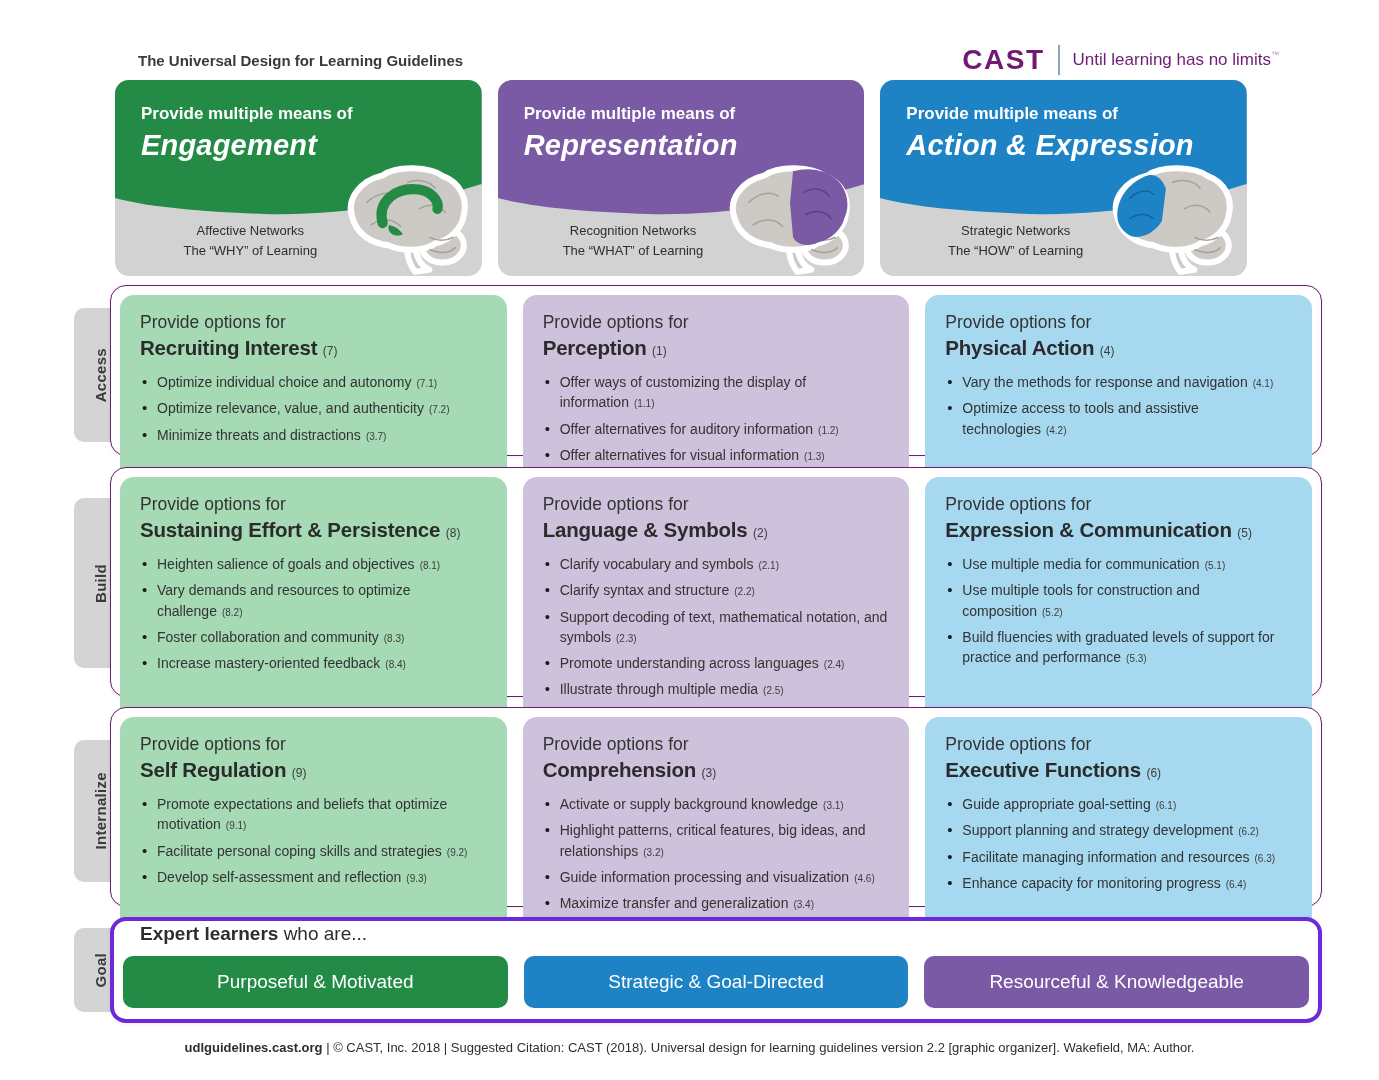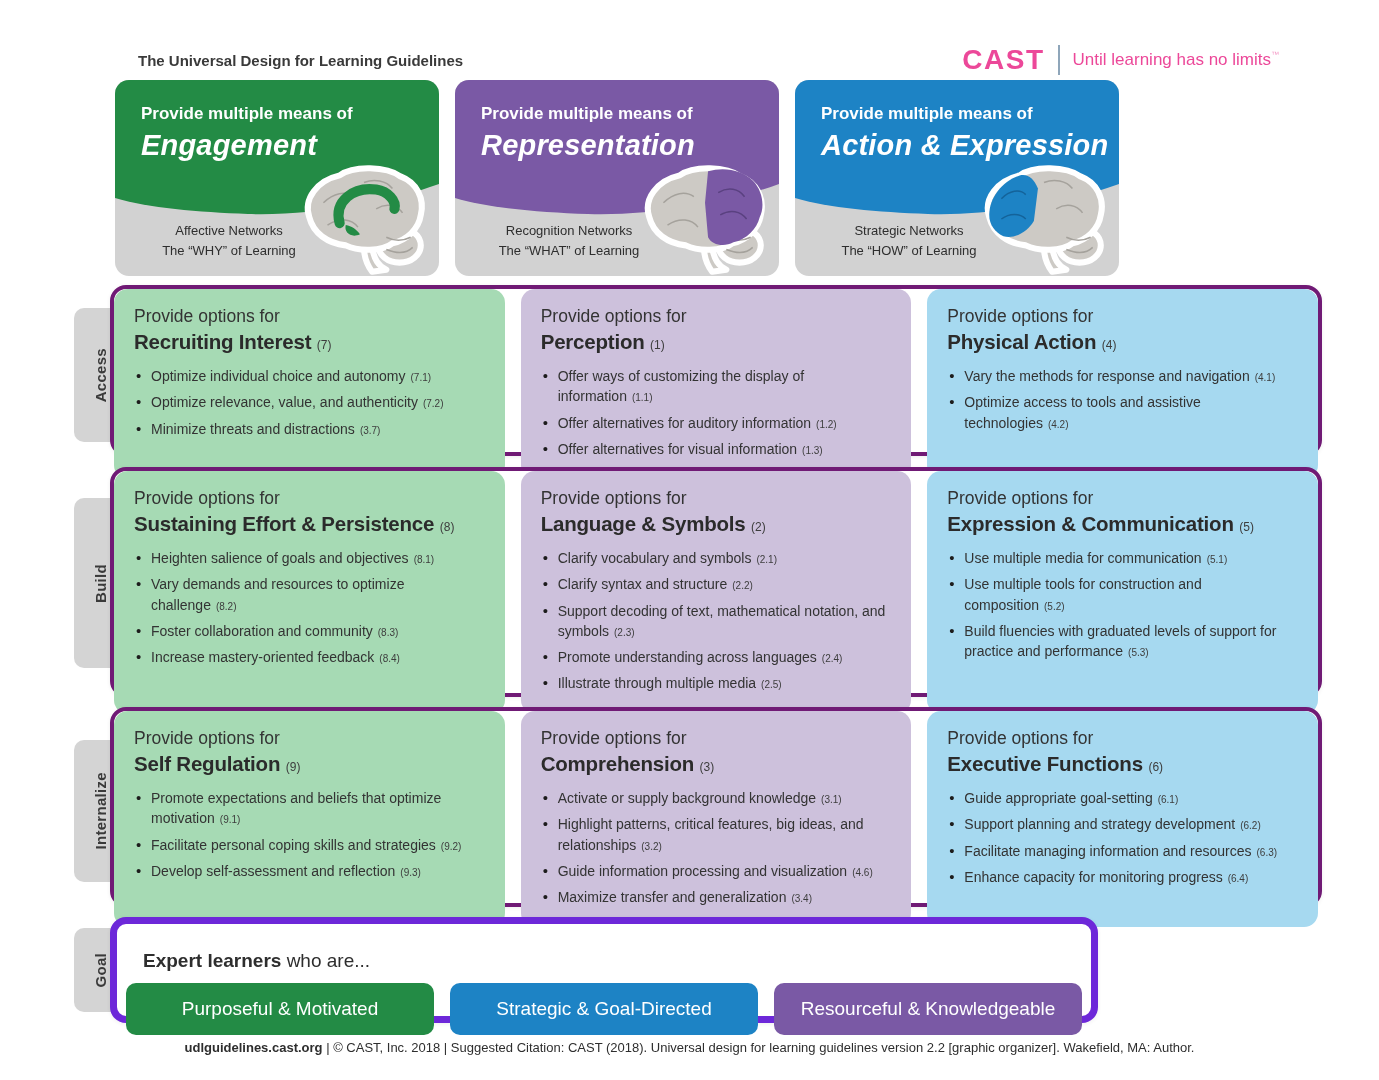--- a/index.html
+++ b/index.html
@@ -2,65 +2,65 @@
 <html><head>
 <meta charset="utf-8">
 <style>
   * { margin:0; padding:0; box-sizing:border-box; }
   html,body { background:#ffffff; }
   .stage { position:relative; width:1379px; height:1080px; background:#fff;
            font-family:"Liberation Sans", sans-serif; overflow:hidden; }
 
   
   .doc-title { position:absolute; left:138px; top:52px; font-size:15px; font-weight:bold; color:#3a3a3a; }
-  .brand { position:absolute; right:100px; top:44px; display:flex; align-items:center; gap:13px; color:#ec4899; }
+  .brand { position:absolute; right:100px; top:44px; display:flex; align-items:center; gap:13px; color:#701a75; }
   .brand-logo { font-size:28px; font-weight:bold; letter-spacing:1.5px; }
   .brand-divider { width:2px; height:30px; background:#8fa6ba; }
   .brand-tagline { font-size:17px; }
   .brand-tm { font-size:8px; vertical-align:top; opacity:.55; }
 
   
-  .headers { position:absolute; left:115px; top:80px; width:1004px; height:196px;
+  .headers { position:absolute; left:115px; top:80px; width:1132px; height:196px;
              display:grid; grid-template-columns:1fr 1fr 1fr; gap:16px; }
   .hcard { position:relative; border-radius:14px; overflow:hidden; background:#d2d2d2; }
   .wave { position:absolute; inset:0; width:100%; height:100%; }
   .hcard.col0 .wavepath { fill:#238b45; }
   .hcard.col1 .wavepath { fill:#7a59a5; }
   .hcard.col2 .wavepath { fill:#1d83c5; }
   .htext { position:absolute; left:26px; top:24px; color:#fff; z-index:3; }
   .hpre { font-size:17px; font-weight:bold; margin-bottom:5px; }
   .htitle { font-size:29px; font-weight:bold; letter-spacing:.2px;font-style:italic; }
   .network { position:absolute; left:36px; right:132px; bottom:16px; text-align:center;
              font-size:13px; color:#2e2e2e; line-height:1.5; z-index:2; }
   .brain { position:absolute; right:4px; bottom:0px; width:142px; height:114px; z-index:2; }
 
   
   .rowbox { position:absolute; left:110px; width:1212px; background:#fff;
-            border:4px solid #701a75; border-radius:16px; box-shadow:0 1px 4px rgba(0,0,0,.07);
-            display:grid; grid-template-columns:1fr 1fr 1fr; gap:16px; z-index:2; }
+            border:1px solid #701a75; border-radius:16px; box-shadow:0 1px 4px rgba(0,0,0,.07);
+            display:grid; grid-template-columns:1fr 1fr 1fr; gap:16px; padding:9px; z-index:2; }
   #row-access { top:285px; height:171px; }
   #row-build { top:467px; height:230px; }
   #row-internalize { top:707px; height:200px; }
 
   .card { border-radius:14px; padding:17px 20px 14px; }
   .col0.card { background:#a6dab4; }
   .col1.card { background:#cdc1dc; }
   .col2.card { background:#a6d9f0; }
   .pre { font-size:17.5px; color:#333; }
   .ctitle { font-size:20.5px; font-weight:bold; color:#2b2b2b; margin-top:3px; letter-spacing:-.2px; }
   .cnum { font-size:12px; font-weight:normal; color:#3d3d3d; letter-spacing:0; }
   .bullets { list-style:none; margin-top:12px; }
   .bullets li { position:relative; padding-left:17px; margin-bottom:6px; font-size:14px; color:#333; line-height:1.45; }
   .bullets li::before { content:"\2022"; position:absolute; left:2px; top:-1px; font-size:15px; color:#1c1c1c; }
   .bn { font-size:10px; margin-left:5px; color:#3d3d3d;margin-top:36px; }
 
   
-  #row-goal { position:absolute; left:110px; top:917px; height:106px; width:988px; background:#fff;
-              border:7px solid #6d28d9; border-radius:16px; box-shadow:0 1px 4px rgba(0,0,0,.07);
-              padding:24px 9px 0; z-index:2; }
+  #row-goal { position:absolute; left:110px; top:917px; height:106px; width:1212px; background:#fff;
+              border:4px solid #6d28d9; border-radius:16px; box-shadow:0 1px 4px rgba(0,0,0,.07);
+              padding:0 9px 0; z-index:2; }
   .goal-lead { font-size:19px; color:#2e2e2e; margin:2px 0 11px 17px; }
   .goal-lead .lead-b { font-weight:bold; }
   .goal-banners { display:grid; grid-template-columns:1fr 1fr 1fr; gap:16px; }
   .banner { height:52px; border-radius:10px; color:#fff; font-size:19px; font-weight:normal;
             display:flex; align-items:center; justify-content:center; }
   .banner.b0 { background:#238b45; }
   .banner.b1 { background:#7a59a5; }
   .banner.b2 { background:#1d83c5; }
 
   

